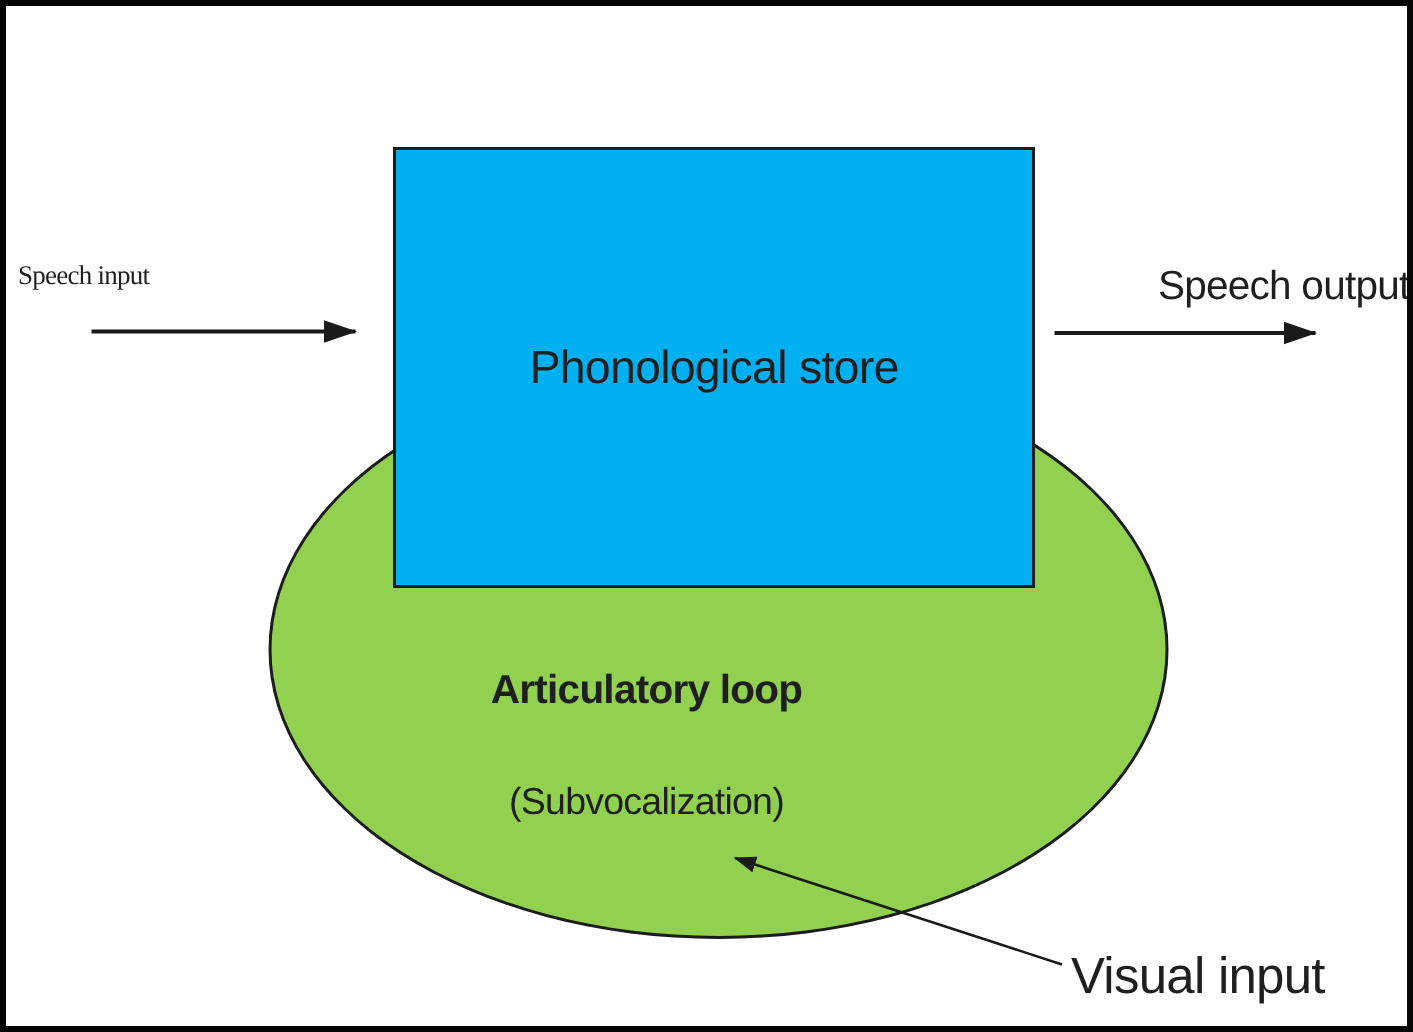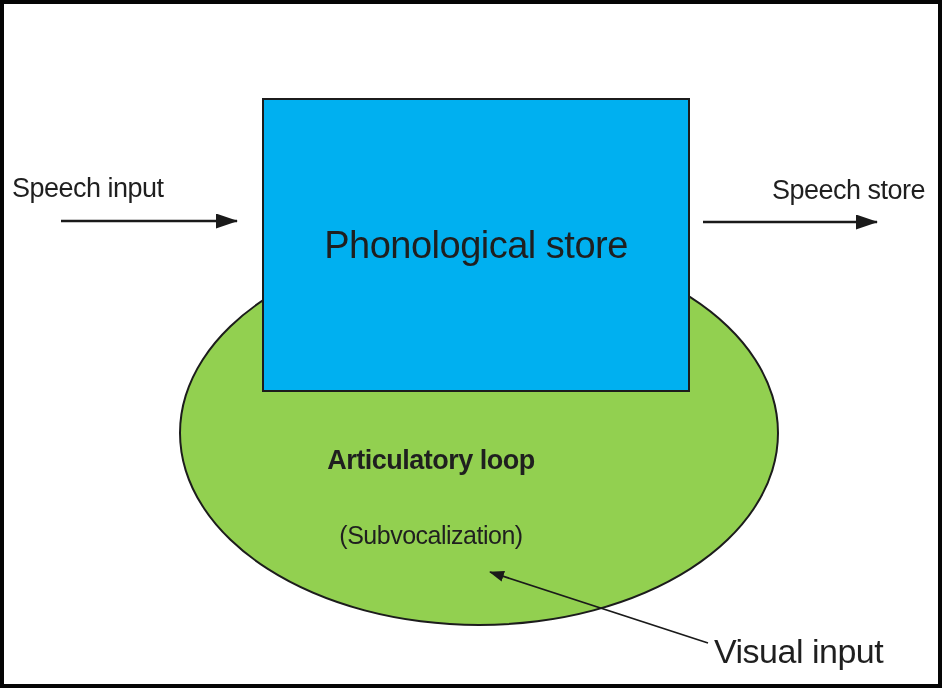--- a/index.html
+++ b/index.html
@@ -25,39 +25,39 @@
   .store-rect {
     left: 258px; top: 94px;
     width: 428px; height: 294px;
     border: 2px solid #1c1c1c;
     z-index: 2;
     display: flex;
     align-items: center;
     justify-content: center;
   }
   .store-label {
-    font-size: 38px;
+    font-size: 31px;
     letter-spacing: -0.5px;
     white-space: nowrap;
   }
   .txt { position: absolute; z-index: 3; white-space: nowrap; }
   .loop-title {
     left: 427px; top: 456px;
     transform: translate(-50%, -50%);
     font-size: 27px;
     font-weight: bold;
     letter-spacing: -0.5px;
   }
   .loop-sub {
     left: 427px; top: 531px;
     transform: translate(-50%, -50%);
     font-size: 25px;
     letter-spacing: -0.5px;
   }
-  .speech-in-label { left: 8px; top: 169px; font-size: 27px; letter-spacing: -0.5px; }
+  .speech-in-label { left: 8px; top: 169px; font-size: 18px; letter-spacing: -0.5px; font-family: Liberation Serif, serif; }
   .speech-out-label { left: 768px; top: 171px; font-size: 27px; letter-spacing: -0.5px; }
   .visual-label { left: 710px; top: 628px; font-size: 34px; letter-spacing: -0.5px; }
   .arrow-layer {
     position: absolute;
     left: 0; top: 0;
     width: 942px; height: 688px;
     z-index: 4;
     pointer-events: none;
   }
 </style>
@@ -69,21 +69,21 @@
   <div class="shape loop-ellipse" style="background-color: rgb(146, 208, 80);"></div>
 
   <div class="shape store-rect" style="background-color: rgb(0, 176, 240);">
     <span class="store-label">Phonological store</span>
   </div>
 
   <div class="txt loop-title">Articulatory loop</div>
   <div class="txt loop-sub">(Subvocalization)</div>
 
   <div class="txt speech-in-label">Speech input</div>
-  <div class="txt speech-out-label">Speech store</div>
+  <div class="txt speech-out-label">Speech output</div>
   <div class="txt visual-label">Visual input</div>
 
   <svg class="arrow-layer" viewBox="0 0 942 688" xmlns="http://www.w3.org/2000/svg">
     <defs>
       <marker id="arrowBig" markerUnits="userSpaceOnUse" markerWidth="26" markerHeight="18" refX="21" refY="7.5" orient="auto">
         <path d="M0,0 L22,7.5 L0,15 Z" style="fill: rgb(26, 26, 26);"></path>
       </marker>
       <marker id="arrowSmall" markerUnits="userSpaceOnUse" markerWidth="20" markerHeight="14" refX="14" refY="5.5" orient="auto">
         <path d="M0,0 L15,5.5 L0,11 Z" style="fill: rgb(26, 26, 26);"></path>
       </marker>

